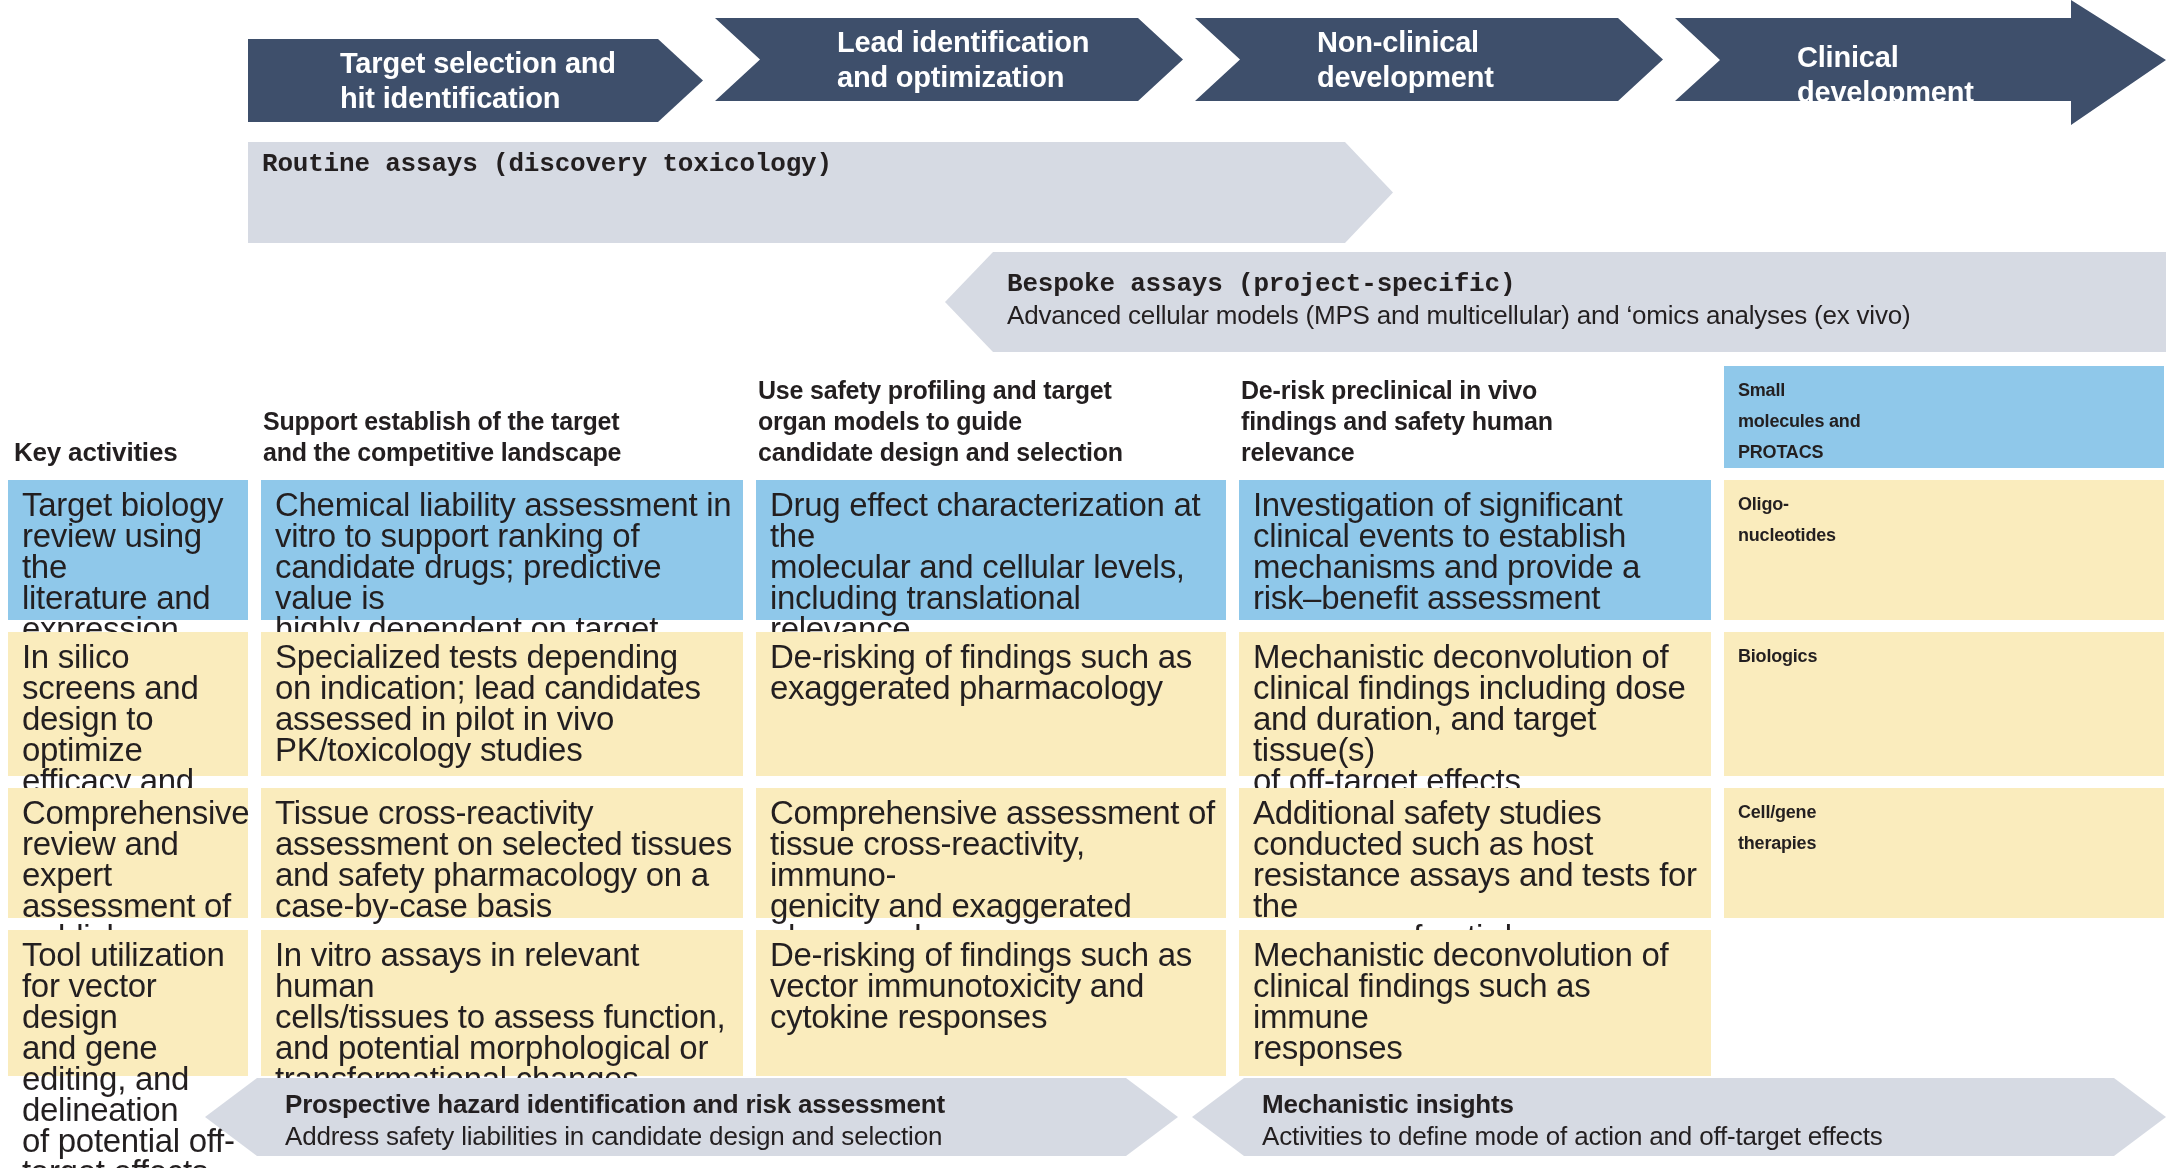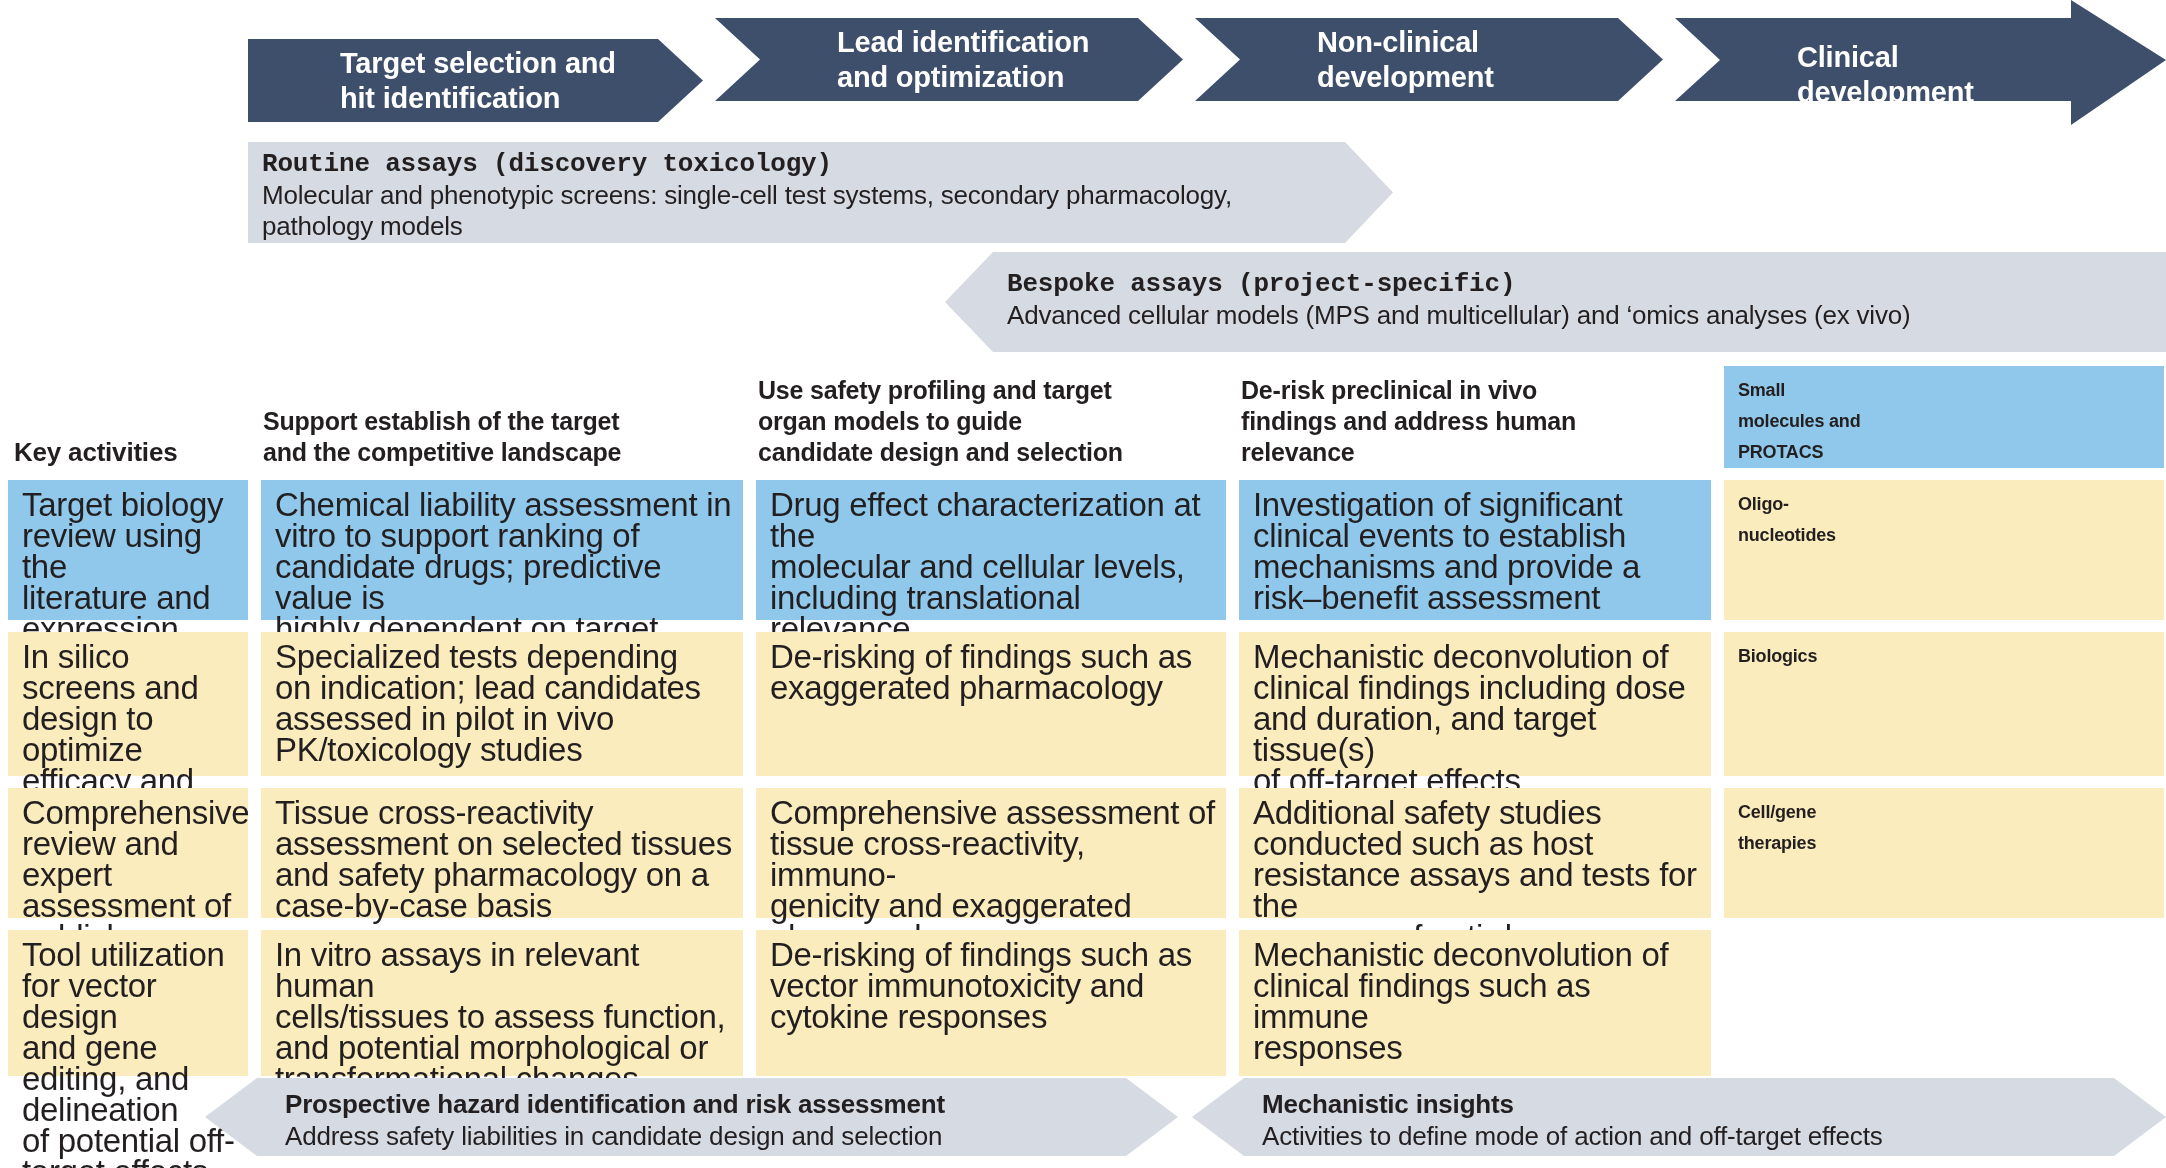--- a/index.html
+++ b/index.html
@@ -66,38 +66,36 @@
 development</span>
     </div>
     <div class="stage mid last">
       <span>Clinical
 development</span>
     </div>
   </div>
 
   <div class="banner" id="banner-routine">
     <div class="b-title">Routine assays (discovery toxicology)</div>
-    <div class="b-desc">Molecular and phenotypic screens: single-cell test systems, secondary pharmacology,
-pathology models</div>
   </div>
 
   <div class="banner" id="banner-bespoke">
     <div class="b-title">Bespoke assays (project-specific)</div>
     <div class="b-desc">Advanced cellular models (MPS and multicellular) and ‘omics analyses (ex vivo)</div>
   </div>
 
   <div id="activities">
     <div class="corner">Key activities</div>
     <div class="hdr">Support establish of the target
 and the competitive landscape</div>
     <div class="hdr">Use safety profiling and target
 organ models to guide
 candidate design and selection</div>
     <div class="hdr">De-risk preclinical in vivo
-findings and address human
+findings and safety human
 relevance</div>
 
     <div class="row-label blue">Small
 molecules and
 PROTACS</div>
     <div class="cell blue">Target biology review using the
 literature and expression
 databases to support
 decision-making</div>
     <div class="cell blue">Chemical liability assessment in

